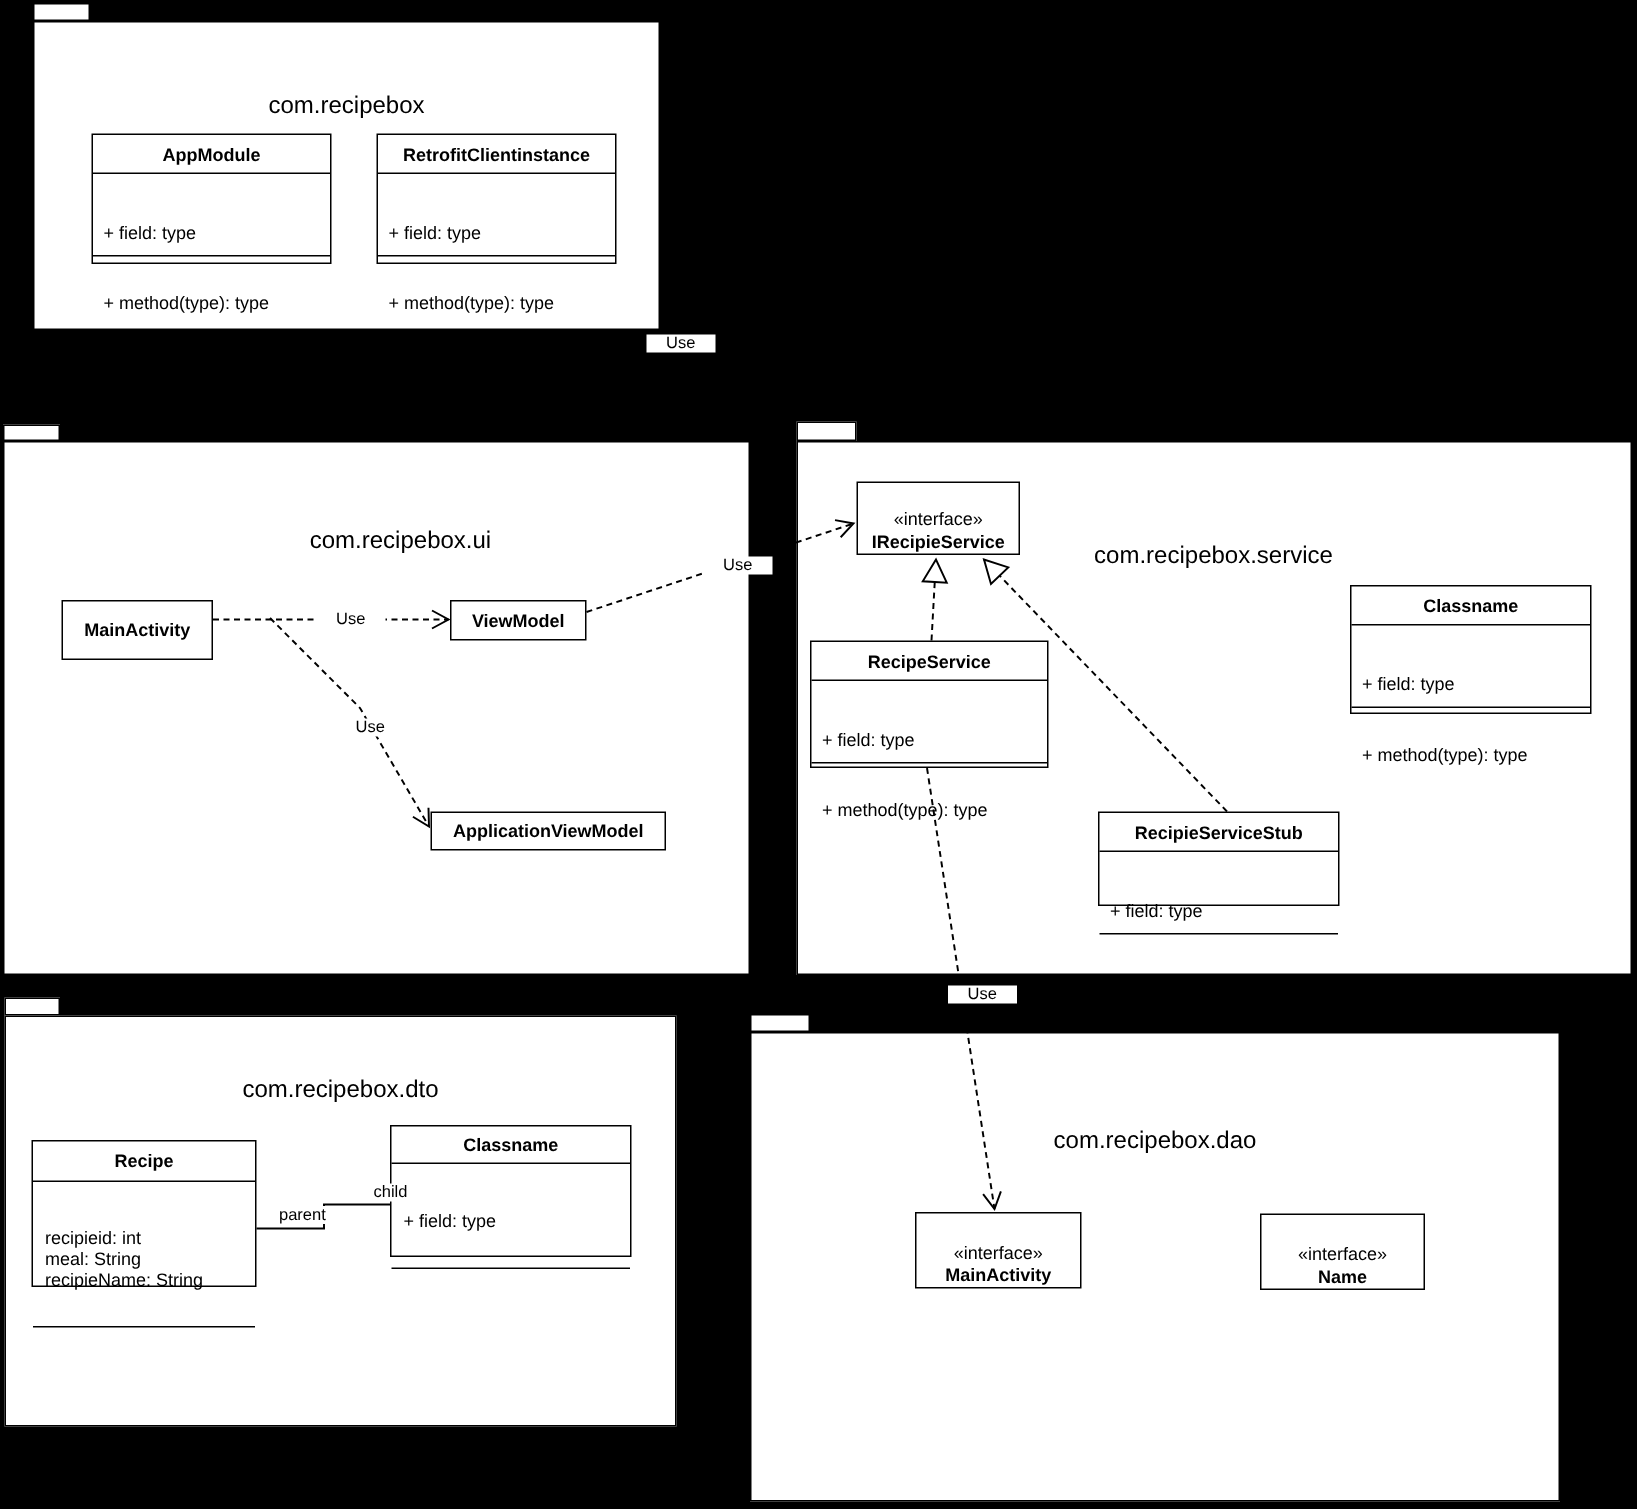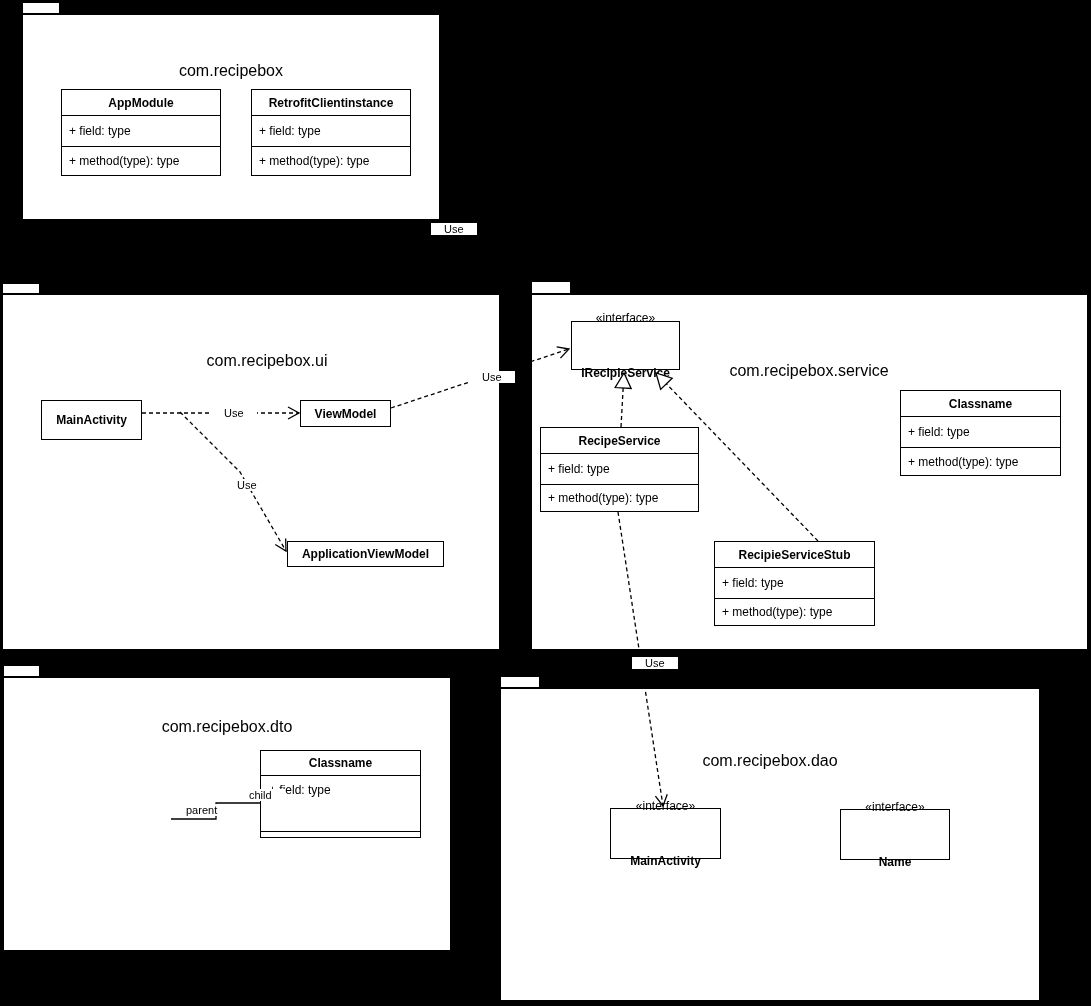--- a/index.html
+++ b/index.html
@@ -1,30 +1,30 @@
 <!DOCTYPE html>
 <html><head>
 <meta charset="utf-8">
 <style>
   html,body{margin:0;padding:0;background:#000;}
   .canvas{position:relative;width:1091px;height:1006px;background:#000;
           font-family:"Liberation Sans",sans-serif;color:#000;overflow:hidden;}
   .pkg-tab,.pkg-body{position:absolute;background:#fff;border:1.3px solid #000;box-sizing:border-box;z-index:10;}
   .pkg-title{position:absolute;z-index:15;text-align:center;font-size:16px;line-height:14px;}
   .cls{position:absolute;background:#fff;border:1.3px solid #000;box-sizing:border-box;z-index:20;
-       display:flex;flex-direction:column;}
+       display:flex;flex-direction:column;gap:24px;}
   .cls-title{font-weight:bold;font-size:12px;display:flex;align-items:center;justify-content:center;
              border-bottom:1.3px solid #000;flex:0 0 25px;}
   .cls-row{font-size:12px;display:flex;align-items:center;padding-left:7px;flex:0 0 30px;}
   .cls-row.bb{border-bottom:1.3px solid #000;}
   .cls-row.grow{flex:1 1 auto;}
   .simple{position:absolute;background:#fff;border:1.3px solid #000;box-sizing:border-box;z-index:20;
           display:flex;align-items:center;justify-content:center;font-weight:bold;font-size:12px;}
   .iface{position:absolute;background:#fff;border:1.3px solid #000;box-sizing:border-box;z-index:20;
-         display:flex;flex-direction:column;align-items:center;justify-content:center;font-size:12px;line-height:15px;gap:40px;}
+         display:flex;flex-direction:column;align-items:center;justify-content:flex-end;font-size:12px;line-height:15px;}
   .iface .nm{font-weight:bold;}
   .attrs{font-size:12px;line-height:14px;padding:6px 0 0 8px;flex:1 1 auto;}
   .field-top{font-size:12px;padding:7px 0 0 8px;flex:1 1 auto;}
   .empty-comp{border-top:1.3px solid #000;flex:0 0 5px;}
   .lbl{position:absolute;z-index:40;background:#fff;color:#000;font-size:11px;line-height:12px;padding:0 13px;white-space:nowrap;}
   svg.overlay{position:absolute;left:0;top:0;z-index:30;pointer-events:none;}
   svg .dash{stroke:#000;stroke-width:1.3;fill:none;stroke-dasharray:4 3;}
   svg .solid{stroke:#000;stroke-width:1.3;fill:none;}
 </style>
 </head>
@@ -64,36 +64,45 @@
     <div>«interface»</div>
     <div class="nm">IRecipieService</div>
   </div>
 
   <div class="cls" style="left:540px;top:427px;width:159px;height:85px">
     <div class="cls-title">RecipeService</div>
     <div class="cls-row bb">+ field: type</div>
     <div class="cls-row grow">+ method(type): type</div>
   </div>
 
-  <div class="cls" style="left:714px;top:541px;width:161px;height:85px">
+  <div class="cls" style="left:732px;top:541px;width:161px;height:63px">
     <div class="cls-title">RecipieServiceStub</div>
     <div class="cls-row bb">+ field: type</div>
     <div class="cls-row grow">+ method(type): type</div>
   </div>
 
   <div class="cls" style="left:900px;top:390px;width:161px;height:86px">
     <div class="cls-title">Classname</div>
     <div class="cls-row bb">+ field: type</div>
     <div class="cls-row grow">+ method(type): type</div>
   </div>
 
   <div class="pkg-tab" style="left:3px;top:665px;width:37px;height:12px"></div>
   <div class="pkg-body" style="left:3px;top:677px;width:448px;height:274px"></div>
   <div class="pkg-title" style="left:127px;top:720px;width:200px">com.recipebox.dto</div>
 
+  <div class="cls" style="left:21px;top:760px;width:150px;height:98px">
+    <div class="cls-title" style="flex:0 0 26px">Recipe</div>
+    <div class="attrs">
+      <div>recipieid: int</div>
+      <div>meal: String</div>
+      <div>recipieName: String</div>
+    </div>
+    <div class="empty-comp"></div>
+  </div>
 
   <div class="cls" style="left:260px;top:750px;width:161px;height:88px">
     <div class="cls-title" style="flex:0 0 24px">Classname</div>
     <div class="field-top">+ field: type</div>
     <div class="empty-comp"></div>
   </div>
 
   <div class="pkg-tab" style="left:500px;top:676px;width:40px;height:12px"></div>
   <div class="pkg-body" style="left:500px;top:688px;width:540px;height:313px"></div>
   <div class="pkg-title" style="left:670px;top:754px;width:200px">com.recipebox.dao</div>

